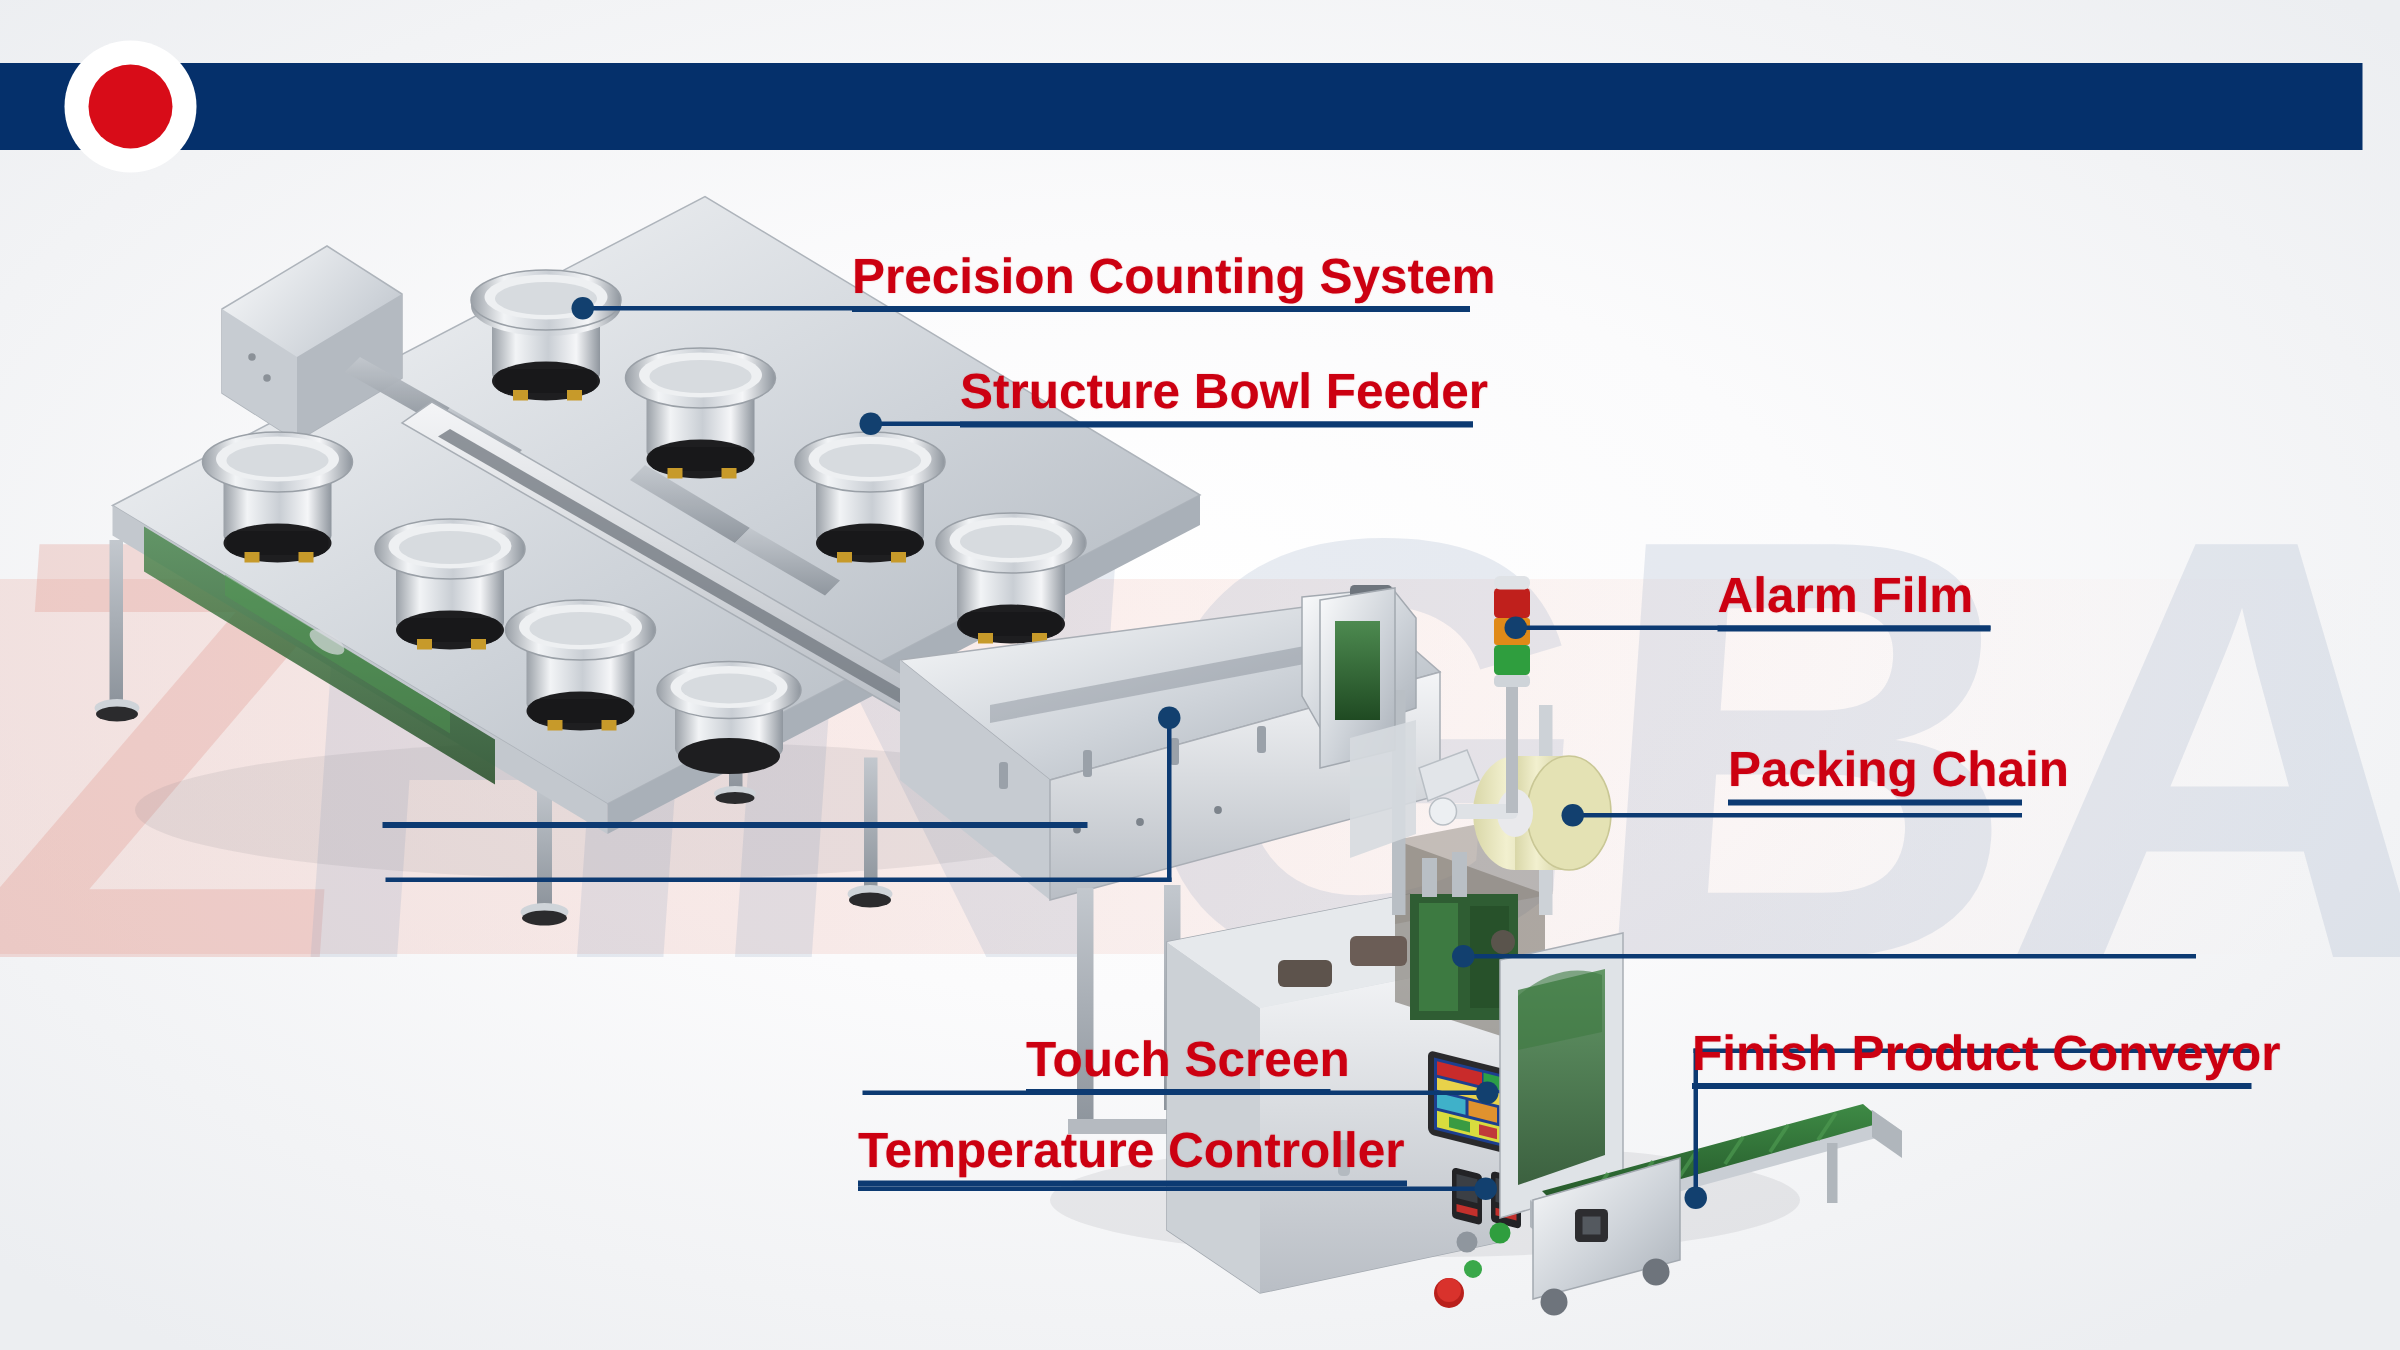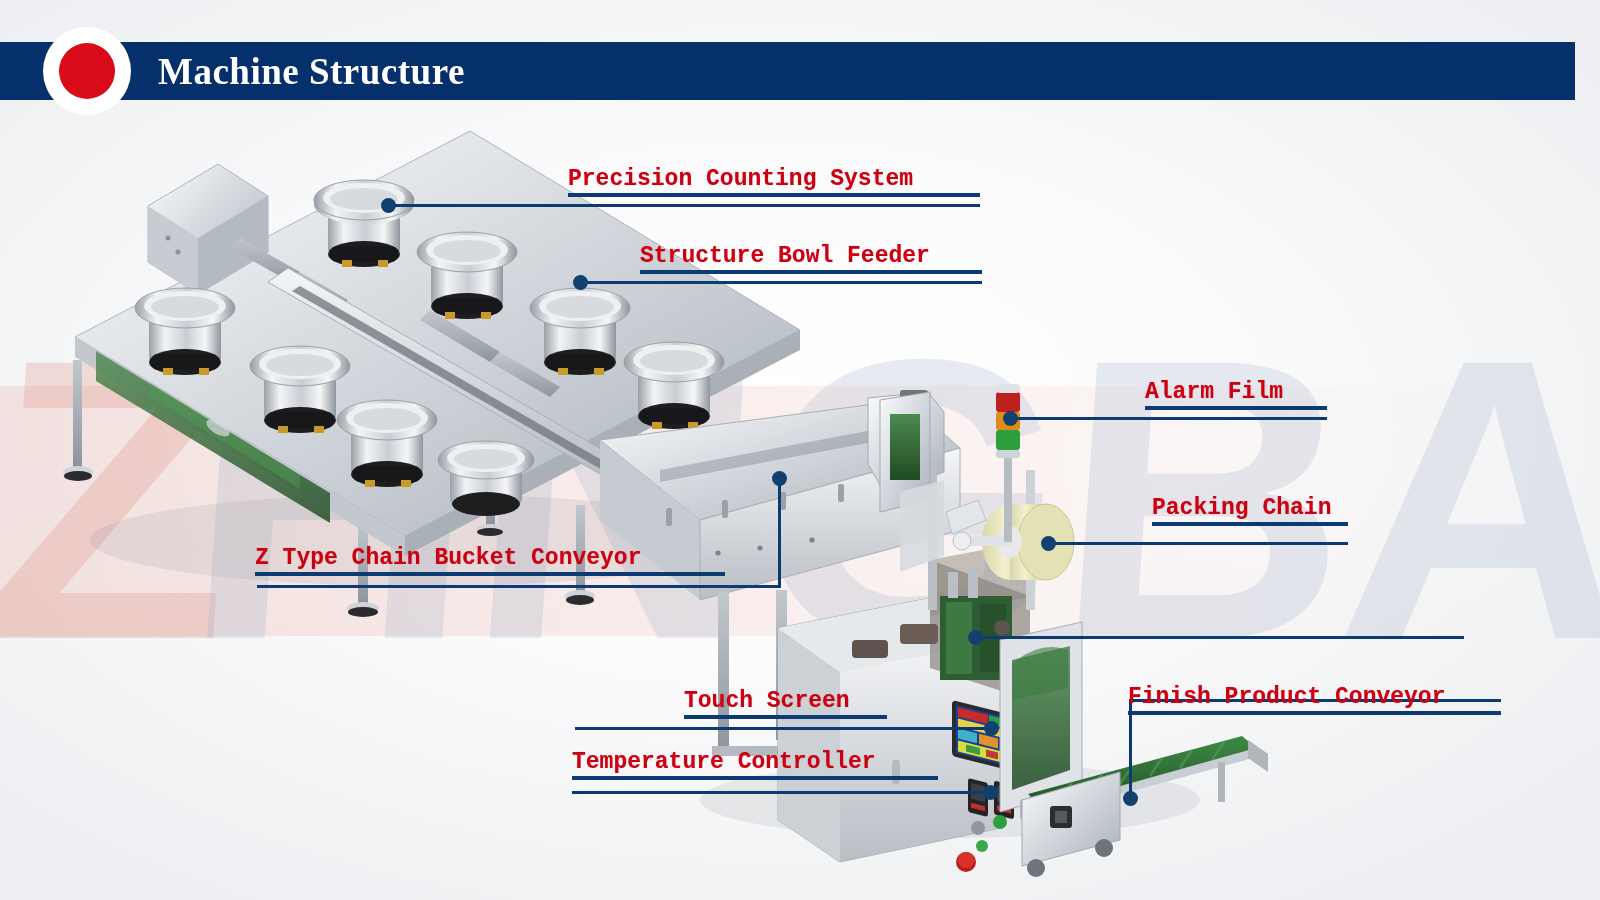--- a/index.html
+++ b/index.html
@@ -33,22 +33,22 @@
       background:#d80c18;}
   #header-title{position:absolute;left:158px;top:50px;font-size:37px;font-weight:700;color:#ffffff;
       font-family:"Liberation Serif",serif;letter-spacing:.5px;}
 
   
   #art{position:absolute;left:0;top:0;width:1600px;height:900px;}
 
   
   .callout{position:absolute;}
   .callout .txt{
-    font-family:Liberation Mono, monospace;font-weight:700;color:#cc0011;
-    font-size:23px;white-space:nowrap;line-height:1.05;
+    font-family:Liberation Sans, sans-serif;font-weight:700;color:#cc0011;
+    font-size:33px;white-space:nowrap;line-height:1.05;
     text-shadow:0 0 1px rgba(204,0,17,.35);
   }
   .callout .rule{height:4px;background:#0c3a72;margin-top:2px;}
   .lead{position:absolute;background:#0c3a72;}
   .lead.h{height:3px;}
   .lead.v{width:3px;}
   .dot{position:absolute;width:15px;height:15px;border-radius:50%;background:#12406f;}
 </style>
 </head>
 <body>
@@ -383,21 +383,20 @@
 
   <div class="lead h" style="left:575px;top:727px;width:415px;"></div>
   <div class="dot" style="left:984px;top:721px;"></div>
 
   <div class="lead h" style="left:572px;top:791px;width:418px;"></div>
   <div class="dot" style="left:983px;top:785px;"></div>
 
   <div id="header"></div>
   <div id="flag-circle"></div>
   <div id="flag-dot"></div>
-  <div id="header-title">Machine Structure</div>
 
   <div class="callout" style="left:568px;top:167px;">
     <div class="txt">Precision Counting System</div>
     <div class="rule" style="width:412px;"></div>
   </div>
 
   <div class="callout" style="left:640px;top:244px;">
     <div class="txt">Structure Bowl Feeder</div>
     <div class="rule" style="width:342px;"></div>
   </div>
@@ -406,21 +405,20 @@
     <div class="txt">Alarm Film</div>
     <div class="rule" style="width:182px;"></div>
   </div>
 
   <div class="callout" style="left:1152px;top:496px;">
     <div class="txt">Packing Chain</div>
     <div class="rule" style="width:196px;"></div>
   </div>
 
   <div class="callout" style="left:255px;top:546px;">
-    <div class="txt">Z Type Chain Bucket Conveyor</div>
     <div class="rule" style="width:470px;"></div>
   </div>
 
 
   <div class="callout" style="left:1128px;top:662px;margin-top:23px;">
     <div class="txt">Finish Product Conveyor</div>
     <div class="rule" style="width:373px;"></div>
   </div>
 
   <div class="callout" style="left:572px;top:750px;">

